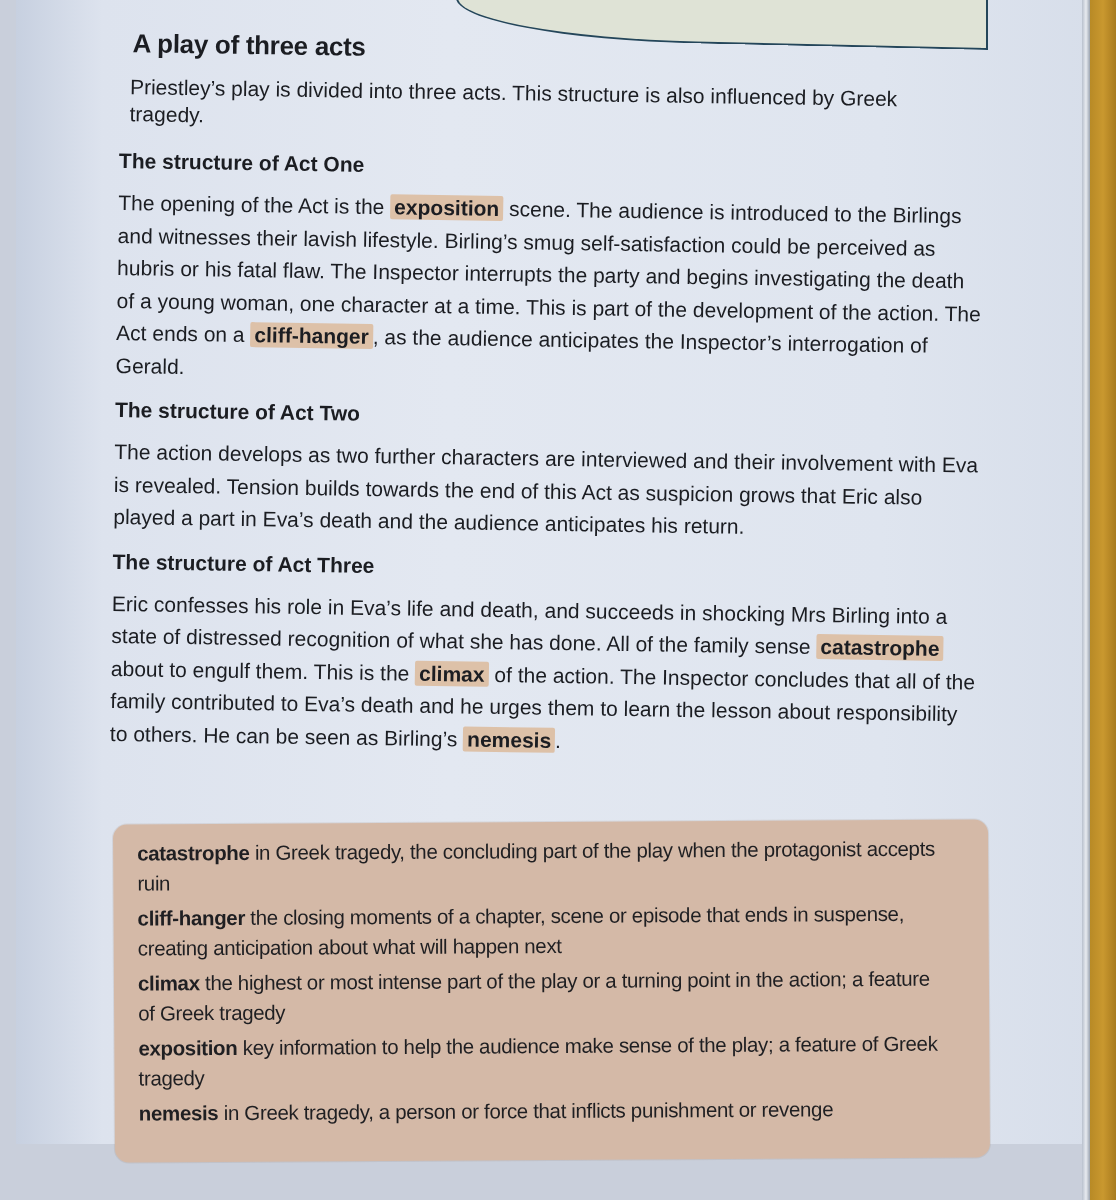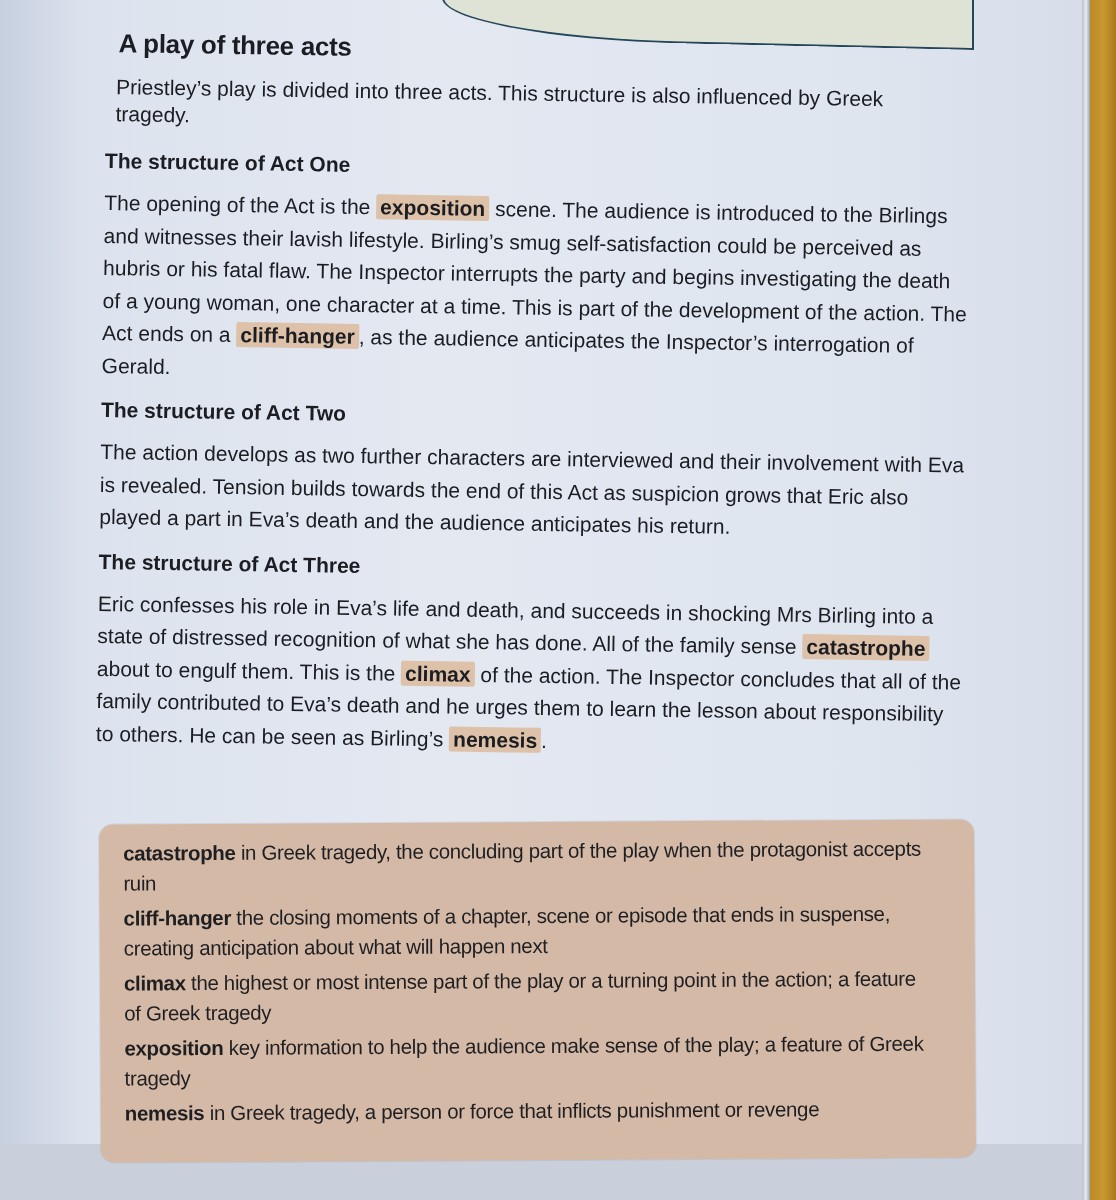--- a/index.html
+++ b/index.html
@@ -2,21 +2,21 @@
 <html><head>
   <meta charset="utf-8">
   <style>
     html, body { margin:0; padding:0; }
     body {
       width:1116px; height:1200px; overflow:hidden; position:relative;
       background:#c9cfdb;
       font-family:"Liberation Sans", sans-serif;
     }
     .page {
-      position:absolute; left:2px; top:0; width:1082px; height:1144px;
+      position:absolute; left:16px; top:0; width:1082px; height:1144px;
       background:linear-gradient(90deg,#c7d0e0 0%,#dde3ee 8%,#e3e8f1 40%,#dfe5ef 80%,#d7deea 100%);
     }
     .page-edge {
       position:absolute; left:1082px; top:0; width:8px; height:1200px;
       background:linear-gradient(90deg,#b8c0cd,#e8ebf0,#9aa3b0);
     }
     .desk {
       position:absolute; left:1090px; top:0; width:26px; height:1200px;
       background:linear-gradient(90deg,#b88a26,#c9982f,#a97b1e);
     }

